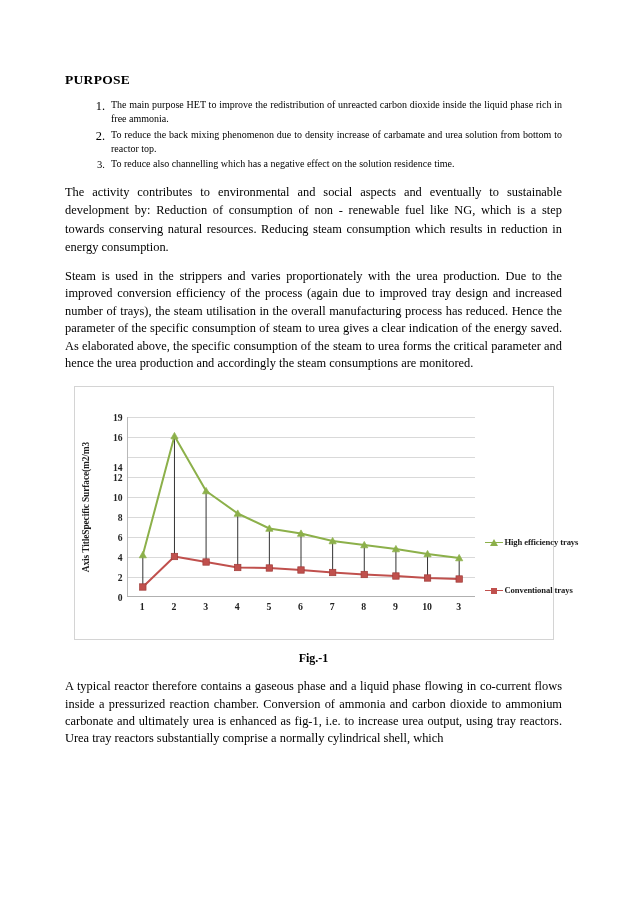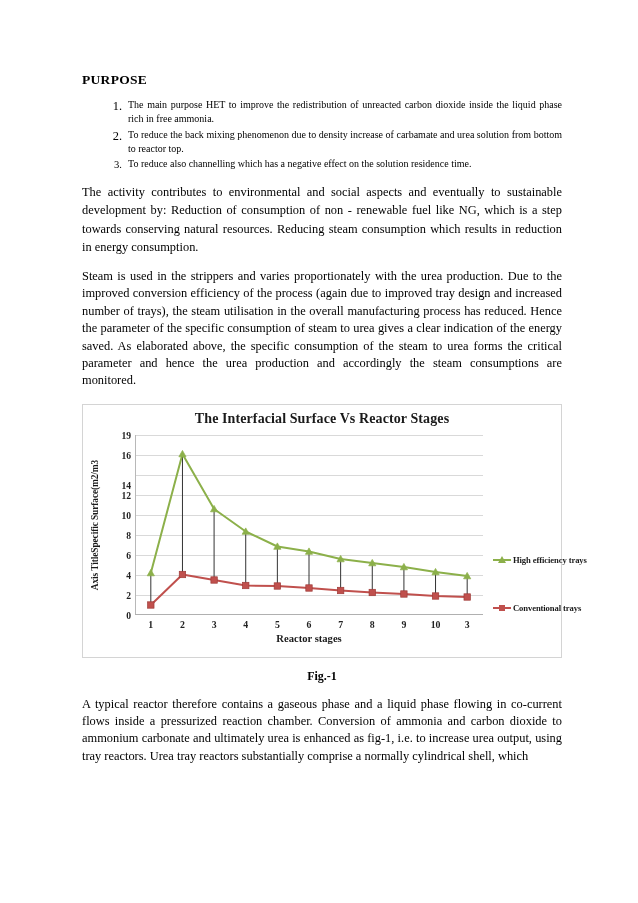--- a/index.html
+++ b/index.html
@@ -12,21 +12,21 @@
     background: #ffffff;
     font-family: "Liberation Serif", serif;
     color: #000000;
     overflow: hidden;
   }
   .page {
     position: relative;
     width: 638px;
     height: 903px;
     box-sizing: border-box;
-    padding: 72px 76px 0 82px;
+    padding: 72px 76px 0 65px;
   }
   h2.section-heading {
     font-family: "Liberation Serif", serif;
     font-size: 13.5px;
     font-weight: bold;
     letter-spacing: 0.3px;
     margin: 0 0 10px 0;
     line-height: 1.2;
   }
   .heading-advantages {
@@ -269,21 +269,20 @@
     <li class="small-marker">To reduce also channelling which has a negative effect on the solution residence time.</li>
   </ol>
 
 
   <p class="body-text">The activity contributes to environmental and social aspects and eventually to sustainable development by:  Reduction of consumption of non - renewable fuel like NG, which is a step towards conserving natural resources. Reducing steam consumption which results in reduction in energy consumption.</p>
   <p class="body-text para-tight">Steam is used in the strippers and varies proportionately with the urea production. Due to the improved conversion efficiency of the process (again due to improved tray design and increased number of trays), the steam utilisation in the overall manufacturing process has reduced. Hence the parameter of the specific consumption of steam to urea gives a clear indication of the energy saved. As elaborated above, the specific consumption of the steam to urea forms the critical parameter and hence the urea production and accordingly the steam consumptions are monitored.</p>
 
   <div class="figure-wrap">
     <div class="chart-box">
 
-      <div class="chart-title">The Interfacial Surface Vs Reactor Stages</div>
 
       <div class="y-axis-title">
         <span>Axis TitleSpecific Surface(m2/m3</span>
       </div>
 
       <div class="ytick-wrap" id="ytick-wrap">
           <div class="ytick-label" style="top: 180px;">0</div>
           <div class="ytick-label" style="top: 160px;">2</div>
           <div class="ytick-label" style="top: 140px;">4</div>
           <div class="ytick-label" style="top: 120px;">6</div>
@@ -355,21 +354,20 @@
           <div class="xtick-label" style="left: 110.727px;">4</div>
           <div class="xtick-label" style="left: 142.364px;">5</div>
           <div class="xtick-label" style="left: 174px;">6</div>
           <div class="xtick-label" style="left: 205.636px;">7</div>
           <div class="xtick-label" style="left: 237.273px;">8</div>
           <div class="xtick-label" style="left: 268.909px;">9</div>
           <div class="xtick-label" style="left: 300.545px;">10</div>
           <div class="xtick-label" style="left: 332.182px;">3</div>
         </div>
 
-      <div class="x-axis-title">Reactor stages</div>
 
       <div class="chart-legend">
         <div class="legend-item">
           <span class="legend-marker">
             <span class="lm-line" id="lm-line-0" style="background: rgb(140, 176, 74);"></span>
             <span class="lm-tri" id="lm-tri-0" style="border-bottom: 7px solid rgb(140, 176, 74);"></span>
           </span>
           <span class="legend-label">High efficiency trays</span>
         </div>
         <div class="legend-item">

